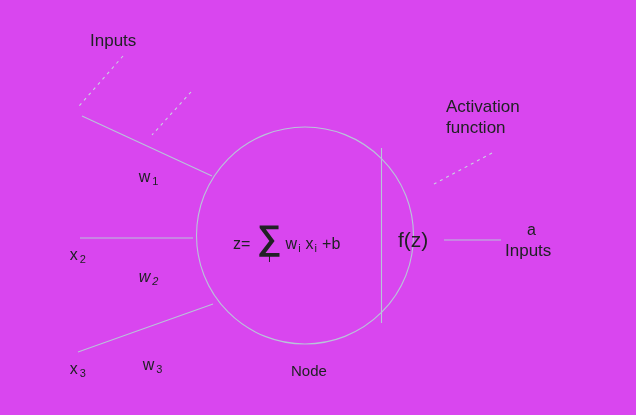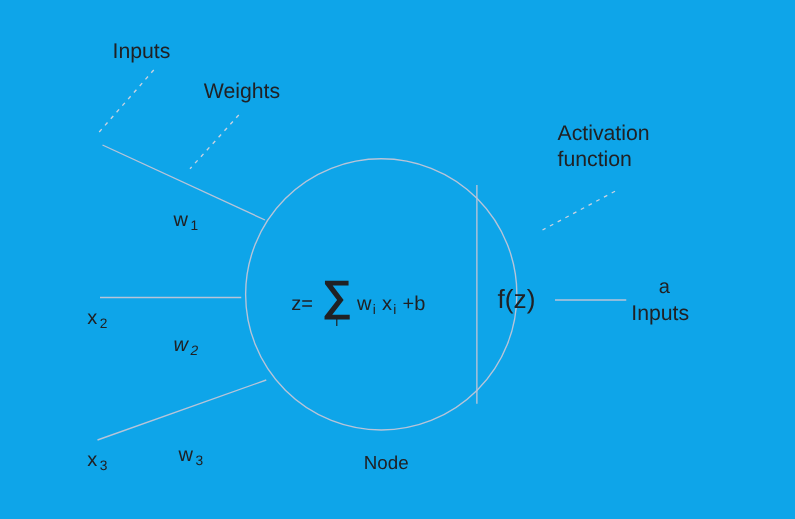--- a/index.html
+++ b/index.html
@@ -4,21 +4,21 @@
 <style>
   html, body {
     margin: 0;
     padding: 0;
     background: #ffffff;
   }
   #canvas {
     position: relative;
     width: 636px;
     height: 415px;
-    background: #0ea5e9;
+    background: #d946ef;
     overflow: hidden;
     font-family: "Liberation Sans", sans-serif;
     color: #202124;
   }
   #diagram-svg {
     position: absolute;
     left: 0;
     top: 0;
     width: 636px;
     height: 415px;
@@ -99,21 +99,20 @@
 
     <line x1="123" y1="56" x2="79" y2="106" stroke="#c9d2e0" stroke-width="1.1" stroke-dasharray="3 4"></line>
 
     <line x1="191" y1="92" x2="152" y2="135" stroke="#c9d2e0" stroke-width="1.1" stroke-dasharray="3 4"></line>
 
     <line x1="492" y1="153" x2="434" y2="184" stroke="#c9d2e0" stroke-width="1.1" stroke-dasharray="3 4"></line>
   </svg>
 
   <div class="lbl callout" style="left:90px; top:31px;">Inputs</div>
 
-  <div class="lbl callout" style="left:163px; top:63px;">Weights</div>
 
   <div class="lbl callout" style="left:446px; top:118px;">function</div>
 
   <div class="lbl callout" style="left:446px; top:97px;">Activation</div>
 
   <div class="lbl node-label" style="left:291px; top:362px;">Node</div>
 
 
   <div class="lbl var" style="left:52px; top:227px;">
     <span>x</span><span class="sub">2</span>

